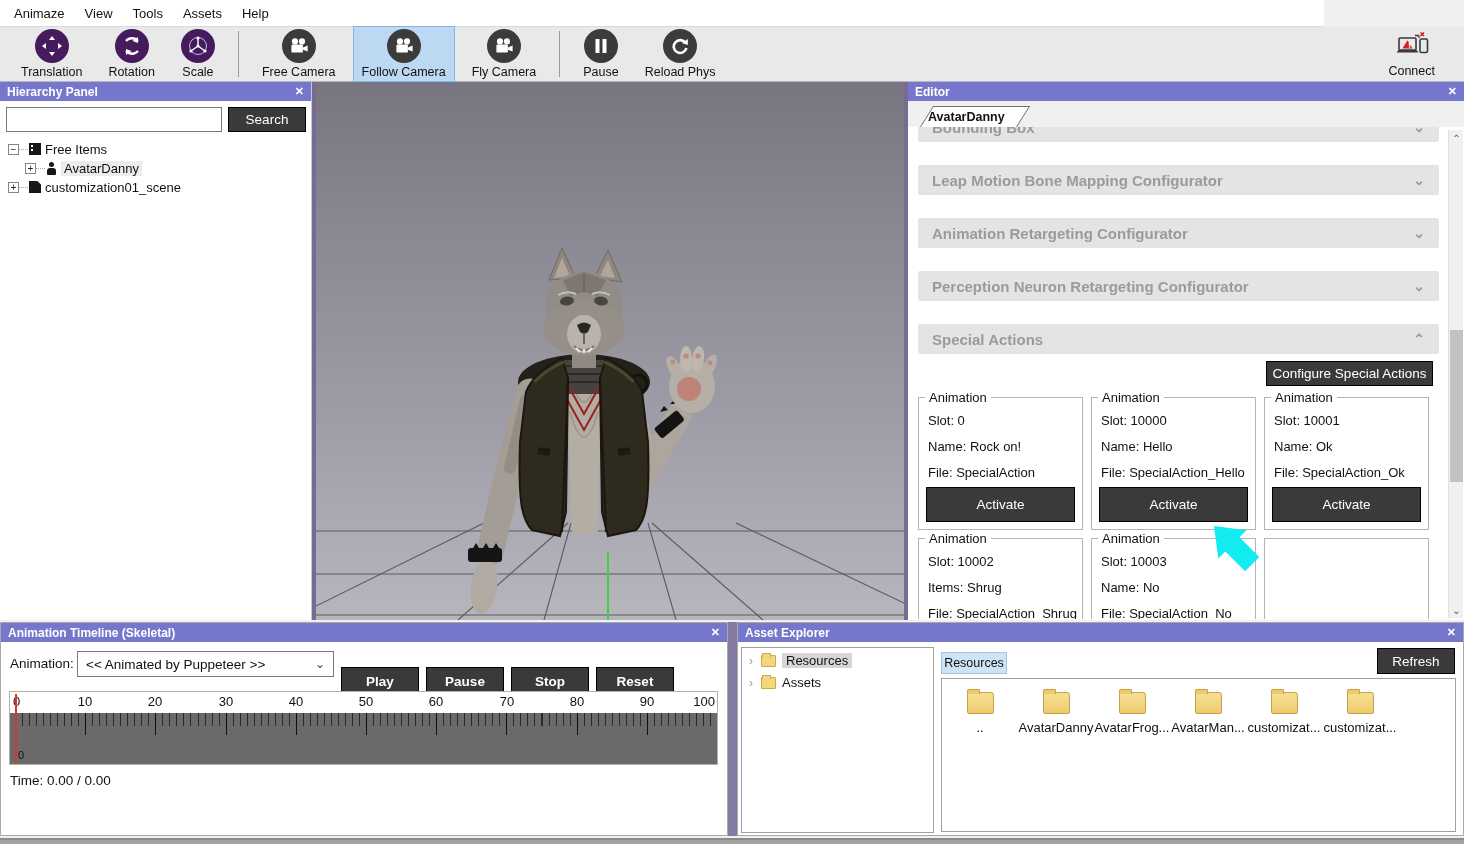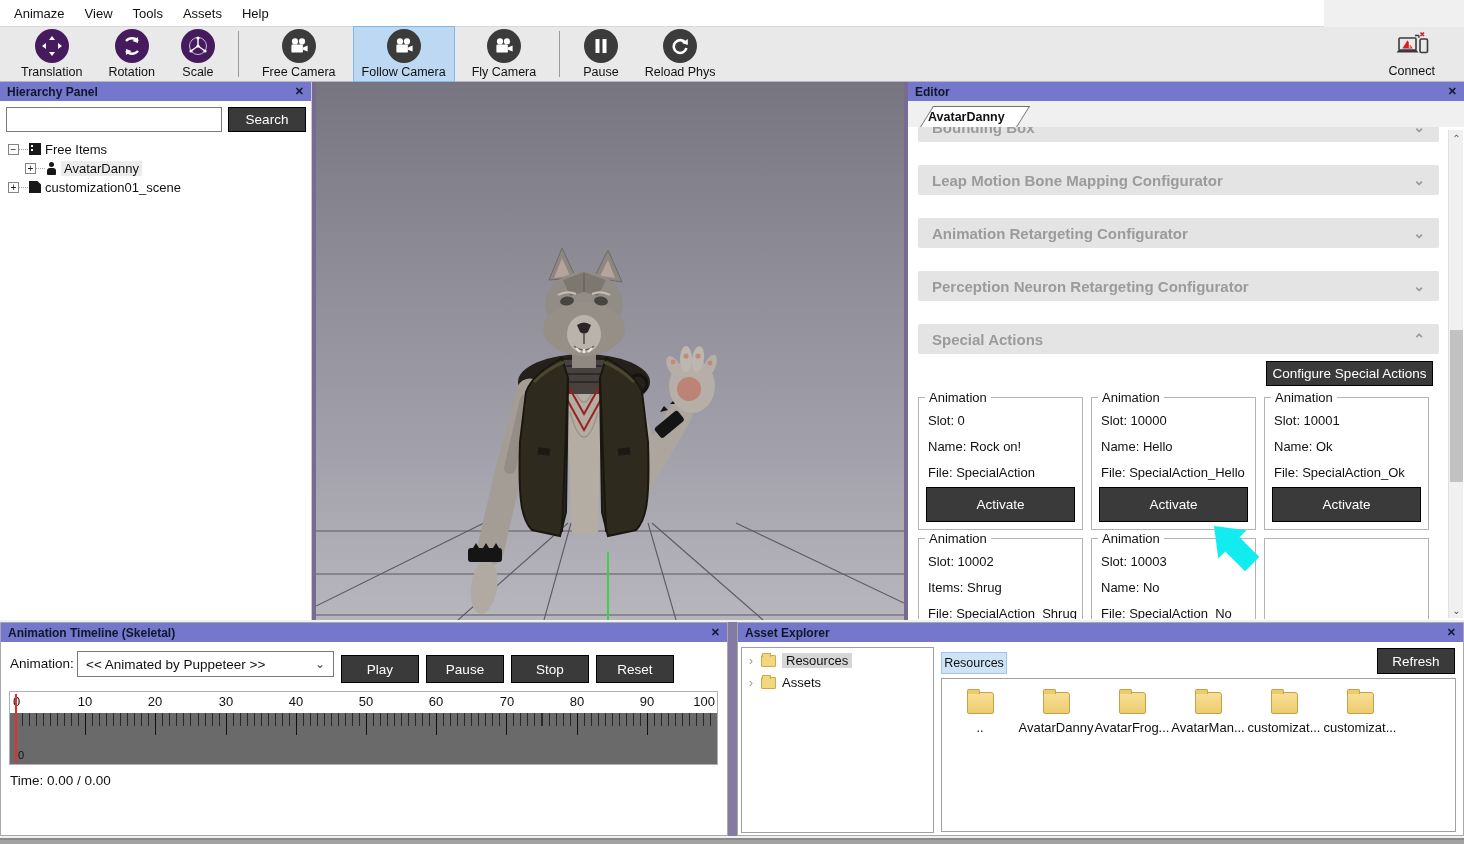--- a/index.html
+++ b/index.html
@@ -16,21 +16,21 @@
   .tb-btn { display:flex; flex-direction:column; align-items:center; justify-content:center; padding:2px 8px; margin:0 4px; border:1px solid transparent; }
   .tb-btn.selected { background:#bcd8f2; border:1px solid #84b5e3; }
   .tb-label { font-size:12.5px; margin-top:2px; white-space:nowrap; }
   .circ { width:34px; height:34px; border-radius:50%; display:flex; align-items:center; justify-content:center; }
   .circ.purple { background:#451b5e; }
   .circ.dark { background:#3b3b3b; }
   .tb-sep { width:1px; height:46px; background:#9a9a9a; margin:0 10px; }
   .tb-connect { margin-left:auto; margin-right:20px; display:flex; flex-direction:column; align-items:center; }
 
   
-  .titlebar { position:absolute; left:0; top:0; right:0; height:19px; background:#7477cb; color:#0f172a; display:flex; align-items:center; padding:0 7px; font-size:12px; font-weight:bold; }
+  .titlebar { position:absolute; left:0; top:0; right:0; height:19px; background:#7477cb; color:#ffffff; display:flex; align-items:center; padding:0 7px; font-size:12px; font-weight:bold; }
   .titlebar .close { margin-left:auto; font-size:11px; font-weight:bold; cursor:default; line-height:1; }
   .dark-btn { background:#3a3a3a; color:#fff; border:1px solid #000; display:flex; align-items:center; justify-content:center; font-size:13.5px; cursor:default; }
 
   
   .hierarchy { position:absolute; left:0; top:82px; width:312px; height:538px; background:#fff; border-right:1px solid #c9c9c9; }
   .h-search-input { position:absolute; left:6px; top:25px; width:216px; height:25px; border:1px solid #7a7a7a; background:#fff; font-size:13px; padding:0 5px; font-family:"Liberation Sans",sans-serif; }
   .h-search-btn { position:absolute; left:228px; top:25px; width:78px; height:25px; }
   .tree { position:absolute; left:0; top:58px; right:0; font-size:13px; }
   .tree-row { display:flex; align-items:center; height:18px; margin-bottom:1px; }
   .expander { width:11px; height:11px; border:1px solid #848484; background:#fff; display:flex; align-items:center; justify-content:center; font-size:10px; line-height:9px; color:#222; flex:0 0 auto; }
@@ -68,21 +68,21 @@
   .e-scroll-arrow { position:absolute; left:0; width:15px; height:16px; display:flex; align-items:center; justify-content:center; font-size:10px; color:#555; }
   .e-thumb { position:absolute; left:1px; width:13px; top:200px; height:152px; background:#c2c2c2; }
   .cursor-arrow { position:absolute; left:302px; top:440px; z-index:8; }
 
   
   .timeline { position:absolute; left:0; top:622px; width:728px; height:214px; background:#fff; border:1px solid #a9a9a9; }
   .tl-row { position:absolute; left:0; top:28px; width:100%; height:26px; }
   .tl-anim-label { position:absolute; left:9px; top:5px; font-size:13.5px; }
   .tl-dropdown { position:absolute; left:76px; top:0; width:257px; height:26px; border:1px solid #7a7a7a; background:#fff; font-size:13.5px; display:flex; align-items:center; padding:0 8px; }
   .tl-dropdown .chev { margin-left:auto; color:#444; font-size:12px; }
-  .tl-btn { position:absolute; top:4px; width:78px; height:28px; }
+  .tl-btn { position:absolute; top:16px; width:78px; height:28px;font-weight:bold; }
   .ruler { position:absolute; left:8px; top:68px; width:709px; height:74px; border:1px solid #b0b0b0; background:#fff; }
   .ruler-nums { position:absolute; left:0; top:0; width:100%; height:21px; font-size:13px; }
   .ruler-nums span { position:absolute; top:2px; }
   .ruler-dark { position:absolute; left:0; top:21px; width:100%; height:51px; background-color:#6a6a6a;
       background-image:
         repeating-linear-gradient(to right, rgba(10,10,10,.9) 0 1px, transparent 1px 70.2px),
         repeating-linear-gradient(to right, rgba(20,20,20,.75) 0 1px, transparent 1px 7.02px);
       background-size:100% 22px, 100% 13px; background-repeat:no-repeat; background-position:5px 0,5px 0; }
   .playhead { position:absolute; left:5px; top:2px; width:2px; height:69px; background:#e03030; }
   .playhead-num { position:absolute; left:8px; bottom:3px; font-size:11px; color:#111; }

